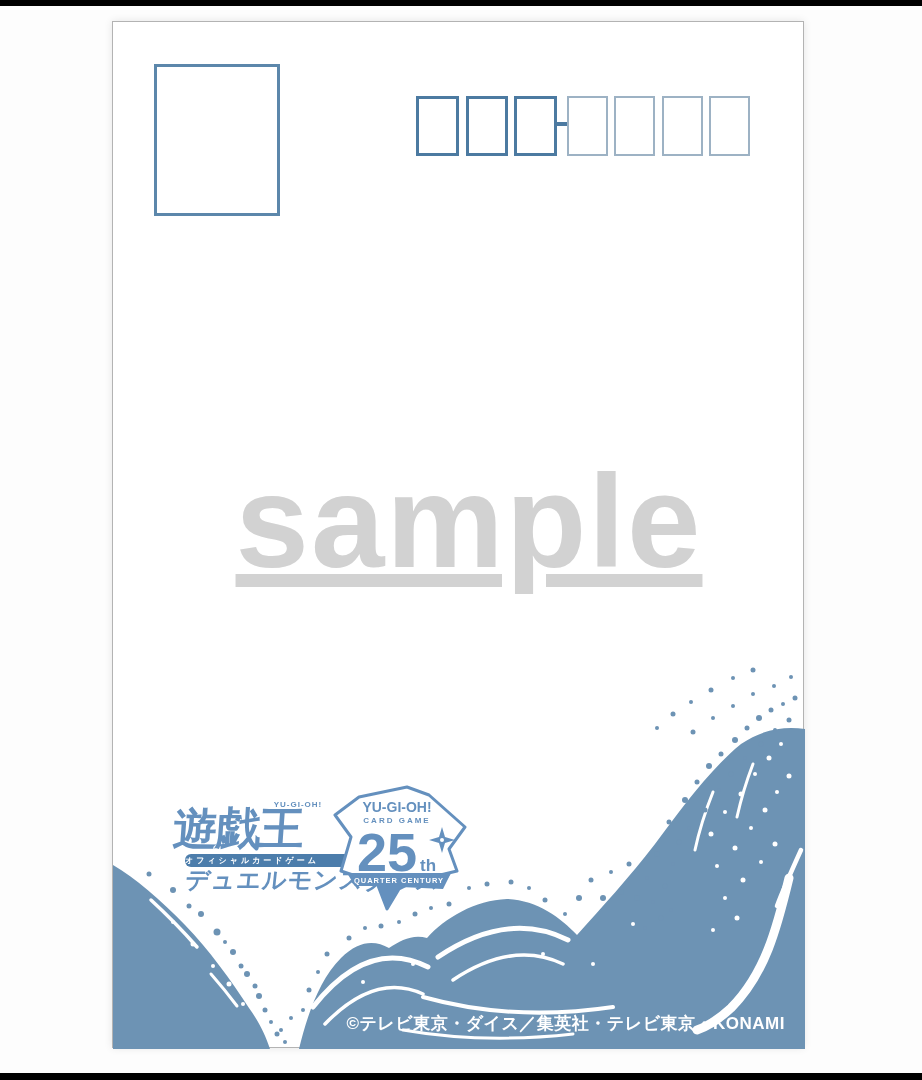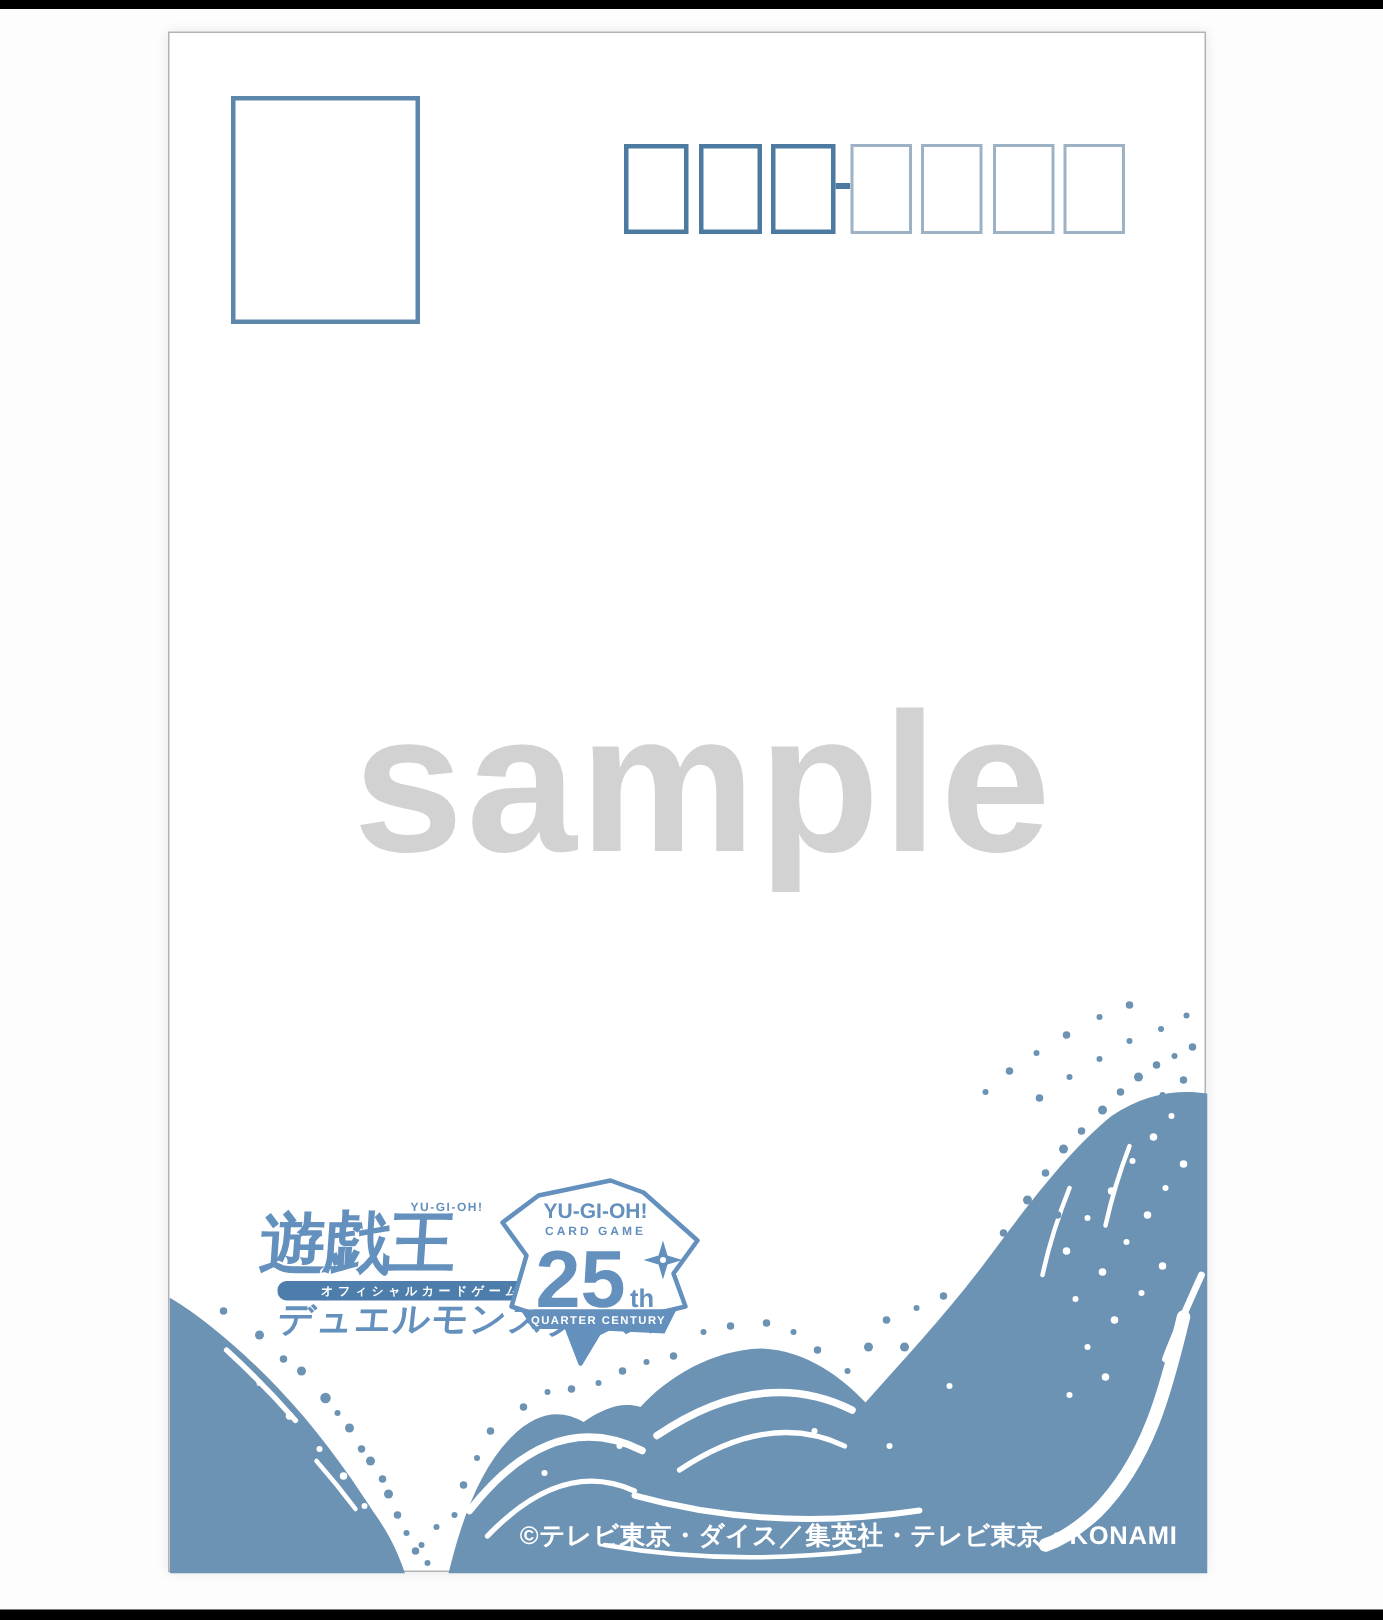--- a/index.html
+++ b/index.html
@@ -12,31 +12,31 @@
             background:var(--paper);border:1px solid var(--card_border);
             box-shadow:0 0 8px rgba(0,0,0,.10);box-sizing:border-box;}
   .stamp-box{position:absolute;left:41px;top:42px;width:126px;height:152px;
              border:3px solid var(--stamp_border);box-sizing:border-box;}
   .pc-box{position:absolute;top:74px;height:60px;box-sizing:border-box;background:#fff;}
   .pc-dark{border:3px solid var(--postal_dark);}
   .pc-light{border:2px solid var(--postal_light);}
   .pc-hyphen{position:absolute;top:100px;left:444px;width:10px;height:4px;background:var(--postal_dark);}
   .watermark{position:absolute;left:118px;top:434px;width:476px;text-align:center;
              font-size:132px;font-weight:bold;letter-spacing:2px;line-height:1;
-             color:var(--watermark);z-index:2;}
+             color:var(--watermark);z-index:2;text-decoration:underline;}
   .wave-svg{position:absolute;left:0;top:0;width:692px;height:1027px;z-index:1;}
   .ygo-logo{position:absolute;left:50px;top:775px;width:300px;height:105px;z-index:3;}
   .ygo-top{position:absolute;left:55px;top:3px;width:160px;text-align:center;
            font-size:8px;font-weight:bold;letter-spacing:1px;color:var(--logo_blue);}
   .ygo-kanji{position:absolute;left:10px;top:10px;font-family:"Liberation Serif",serif;
              font-size:45px;font-weight:bold;letter-spacing:-2px;color:var(--logo_blue);
              transform:skewX(-4deg);white-space:nowrap;line-height:1;}
   .ygo-banner{position:absolute;left:22px;top:57px;width:192px;height:13px;background:var(--logo_dark);
               border-radius:6px;color:#fff;font-size:8px;font-weight:bold;letter-spacing:3px;
-              text-align:center;line-height:13px;white-space:nowrap;overflow:hidden;}
+              text-align:left;line-height:13px;white-space:nowrap;overflow:hidden;}
   .ygo-sub{position:absolute;left:0px;top:71px;width:300px;text-align:center;
            font-size:24px;font-weight:bold;letter-spacing:1px;color:var(--logo_blue);
            transform:skewX(-6deg);white-space:nowrap;line-height:1;}
   .anniv-logo{position:absolute;left:216px;top:763px;width:140px;height:126px;z-index:3;}
   .copyright{position:absolute;right:18px;top:990px;z-index:4;color:var(--copyright);
              font-size:17px;font-weight:bold;letter-spacing:.5px;white-space:nowrap;}
   svg text{font-family:"Liberation Sans",sans-serif;}
 </style>
 </head>
 <body>

